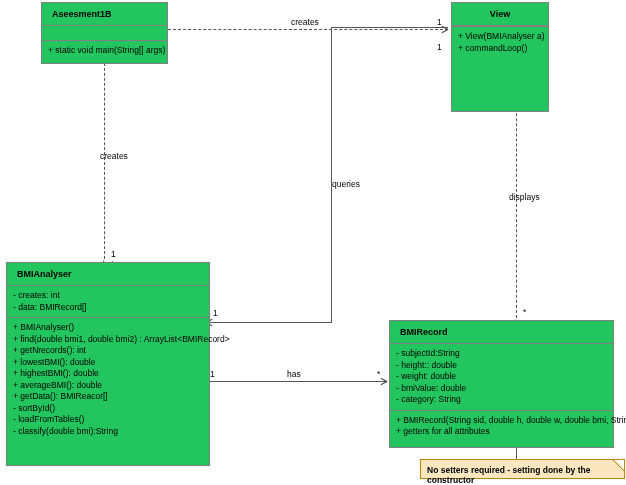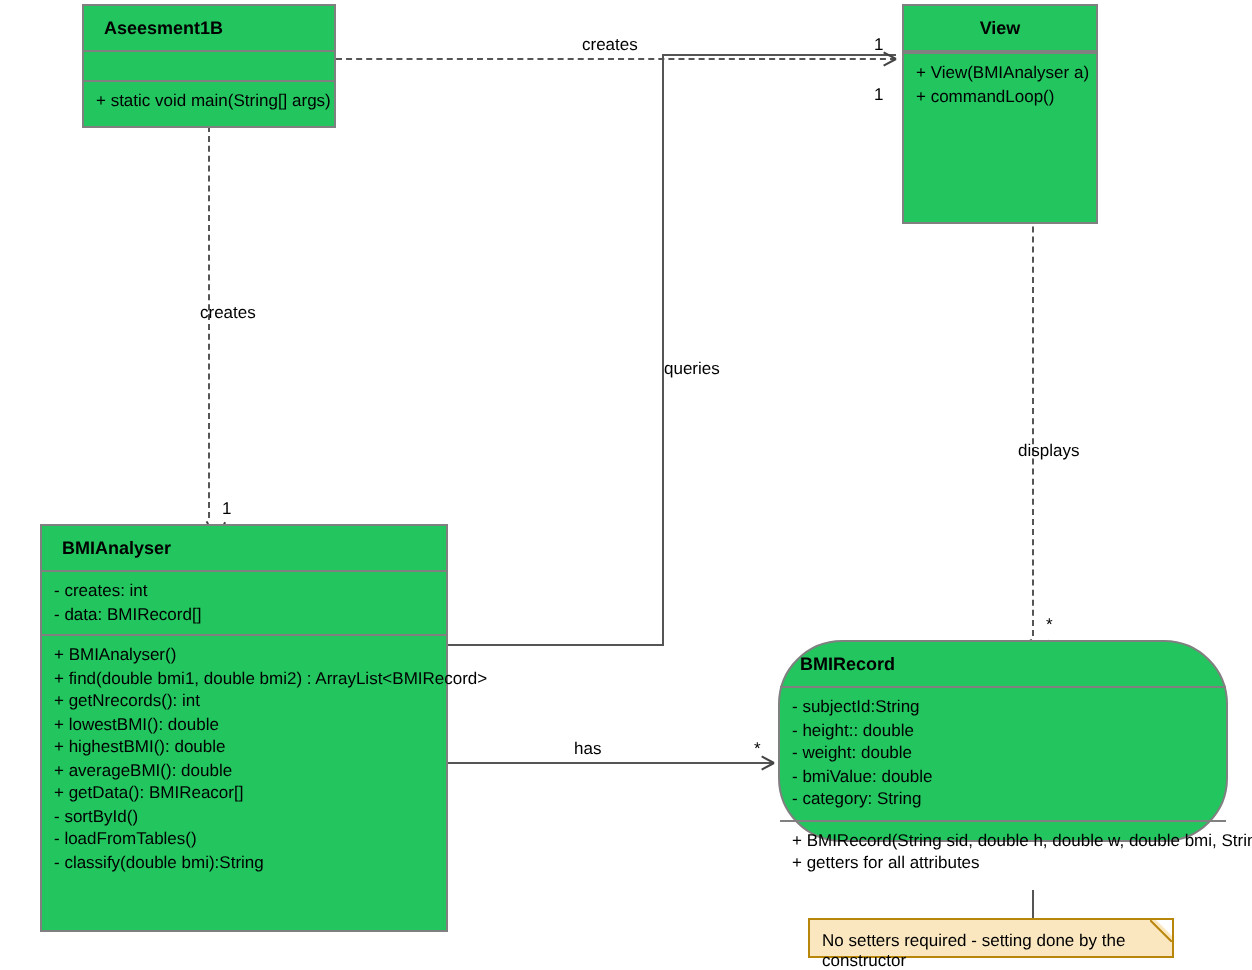--- a/index.html
+++ b/index.html
@@ -159,21 +159,21 @@
   <div class="ln v" style="left:331px; top:27px; height:295px;"></div>
   <div class="ln h" style="left:210px; top:322px; width:122px;"></div>
   <div class="arrow left" style="left:206px; top:322px;"></div>
   <div class="ln h" style="left:331px; top:27px; width:117px;"></div>
   <div class="edge-label" style="left:332px; top:179px;">queries</div>
   <div class="mult" style="left:437px; top:42px;">1</div>
   <div class="mult" style="left:213px; top:308px;">1</div>
 
   <div class="dash-v" style="left:516px; top:88px; height:230px;"></div>
   <div class="arrow down" style="left:516px; top:323px;"></div>
-  <div class="edge-label" style="left:509px; top:192px;margin-top:28px;">displays</div>
+  <div class="edge-label" style="left:509px; top:192px;">displays</div>
   <div class="mult" style="left:520px; top:78px;">1</div>
   <div class="mult" style="left:523px; top:307px;">*</div>
 
   <div class="ln h" style="left:207px; top:381px; width:180px;"></div>
   <div class="arrow right" style="left:387px; top:381px;"></div>
   <div class="edge-label" style="left:287px; top:369px;">has</div>
   <div class="mult" style="left:210px; top:369px;">1</div>
   <div class="mult" style="left:377px; top:369px;">*</div>
 
   <div class="ln v" style="left:516px; top:445px; height:14px;"></div>
@@ -191,21 +191,21 @@
   <div class="uml-class" style="left:451px; top:2px; width:98px; height:110px;">
     <div class="uml-title centered">View</div>
     <div class="uml-sep"></div>
     <div class="uml-sep"></div>
     <div class="uml-compartment">
       <div class="uml-row">+ View(BMIAnalyser a)</div>
       <div class="uml-row">+ commandLoop()</div>
     </div>
   </div>
 
-  <div class="uml-class" style="left:20px; top:262px; width:204px; height:204px;">
+  <div class="uml-class" style="left:6px; top:262px; width:204px; height:204px;">
     <div class="uml-title">BMIAnalyser</div>
     <div class="uml-sep"></div>
     <div class="uml-compartment">
       <div class="uml-row">- creates: int</div>
       <div class="uml-row">- data: BMIRecord[]</div>
     </div>
     <div class="uml-sep"></div>
     <div class="uml-compartment">
       <div class="uml-row">+ BMIAnalyser()</div>
       <div class="uml-row">+ find(double bmi1, double bmi2) : ArrayList&lt;BMIRecord&gt;</div>
@@ -213,38 +213,38 @@
       <div class="uml-row">+ lowestBMI(): double</div>
       <div class="uml-row">+ highestBMI(): double</div>
       <div class="uml-row">+ averageBMI(): double</div>
       <div class="uml-row">+ getData(): BMIReacor[]</div>
       <div class="uml-row">- sortById()</div>
       <div class="uml-row">- loadFromTables()</div>
       <div class="uml-row">- classify(double bmi):String</div>
     </div>
   </div>
 
-  <div class="uml-class" style="left:389px; top:320px; width:225px; height:101px;border-radius:32px;">
+  <div class="uml-class" style="left:389px; top:320px; width:225px; height:128px;">
     <div class="uml-title">BMIRecord</div>
     <div class="uml-sep"></div>
     <div class="uml-compartment">
       <div class="uml-row">- subjectId:String</div>
       <div class="uml-row">- height:: double</div>
       <div class="uml-row">- weight: double</div>
       <div class="uml-row">- bmiValue: double</div>
       <div class="uml-row">- category: String</div>
     </div>
     <div class="uml-sep"></div>
     <div class="uml-compartment">
       <div class="uml-row">+ BMIRecord(String sid, double h, double w, double bmi, String c)</div>
       <div class="uml-row">+ getters for all attributes</div>
     </div>
   </div>
 
-  <div class="uml-note" style="left:404px; top:459px; width:183px; height:20px;">
+  <div class="uml-note" style="left:420px; top:459px; width:205px; height:20px;font-weight:bold;">
     <span>No setters required - setting done by the constructor</span>
     <span class="note-fold"></span>
     <svg class="note-fold-edge" viewBox="0 0 11 11">
       <path d="M0 0 L11 11" stroke="#b8860b" stroke-width="1" fill="none"></path>
     </svg>
   </div>
 
 </div>
 
 </body></html>

